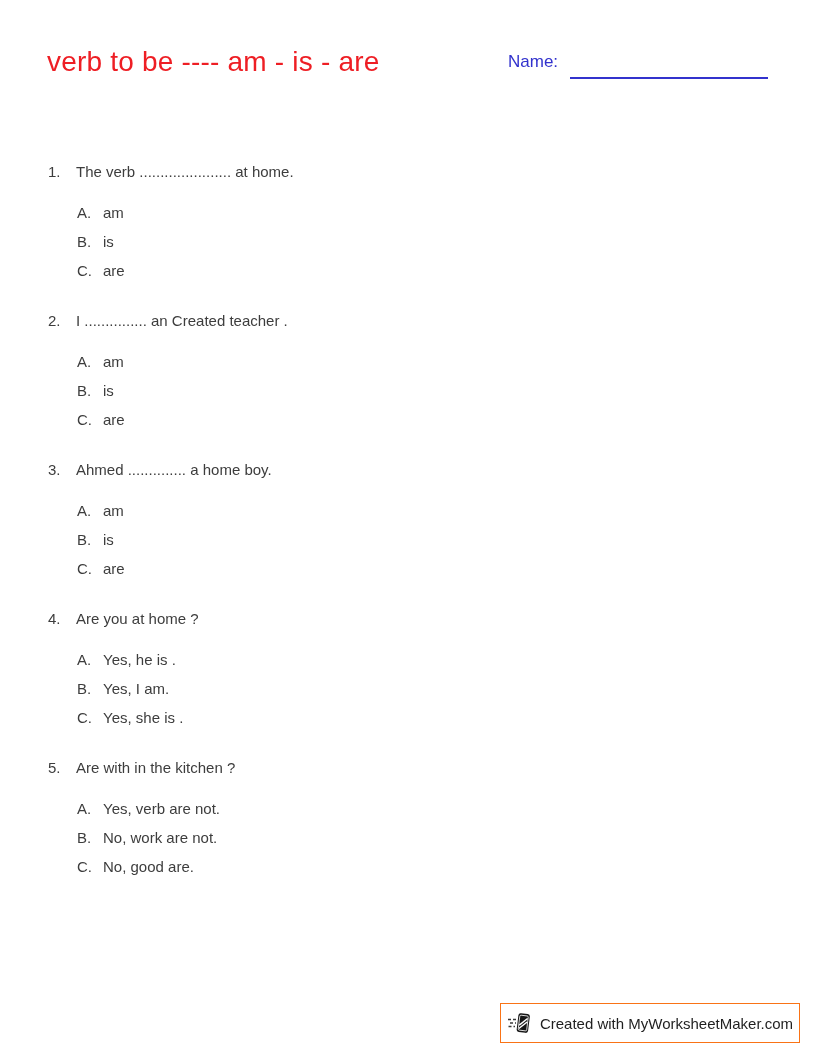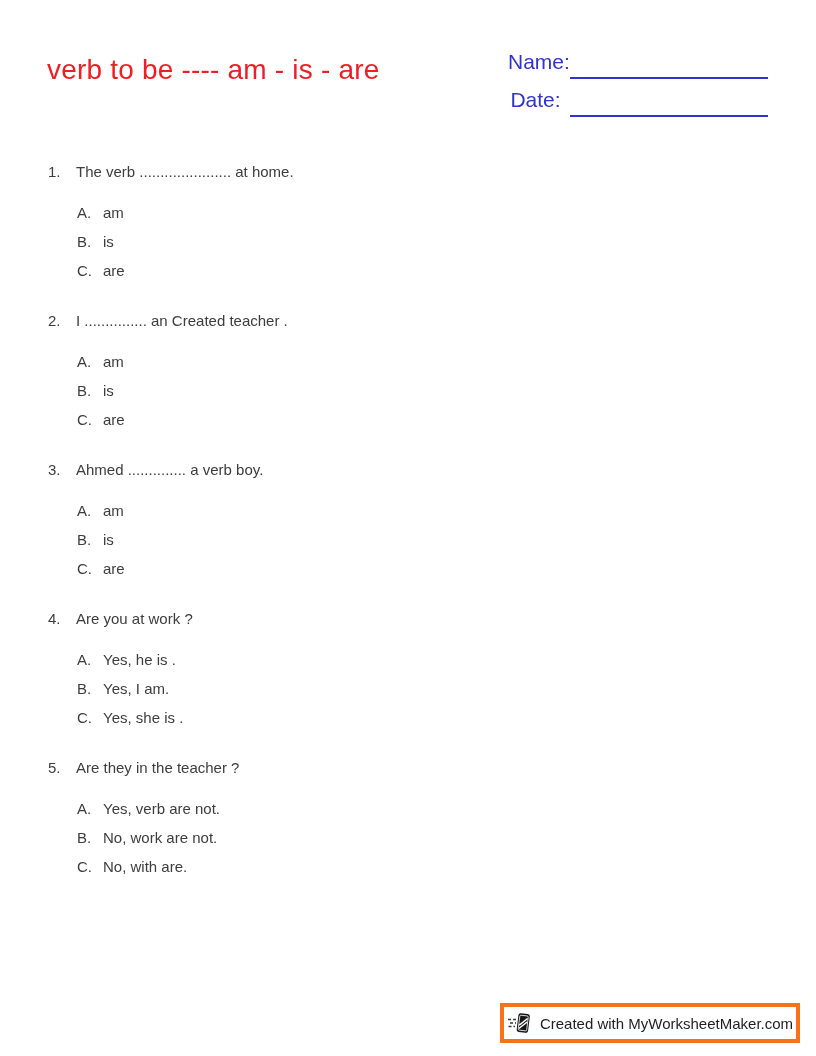--- a/index.html
+++ b/index.html
@@ -15,21 +15,21 @@
     height: 1056px;
     background: #ffffff;
     font-family: "Liberation Sans", "DejaVu Sans", sans-serif;
     overflow: hidden;
   }
 
   
   .title {
     position: absolute;
     left: 47px;
-    top: 54px;
+    top: 46px;
     margin: 0;
     font-size: 28px;
     font-weight: 400;
     color: var(--red);
     letter-spacing: 0.2px;
   }
 
   
   .fields {
     position: absolute;
@@ -38,25 +38,25 @@
     width: 260px;
   }
   .field-row {
     display: flex;
     height: 29px;
     margin-bottom: 9px;
   }
   .field-label {
     flex: 0 0 auto;
     width: 62px;
-    text-align: center;
+    text-align: left;
     padding-right: 7px;
     align-self: flex-start;
     color: var(--blue);
-    font-size: 21px;
+    font-size: 17px;
     line-height: 23px;
   }
   .field-line {
     flex: 1;
     align-self: flex-end;
     border-bottom: 2px solid var(--blue);
     height: 29px;
   }
 
   
@@ -81,21 +81,21 @@
   .q-row + .opt-row { margin-top: 23px; }
   .opt-letter { flex: 0 0 auto; width: 26px; }
 
   
   .footer-box {
     position: absolute;
     left: 500px;
     top: 1003px;
     width: 300px;
     height: 40px;
-    border: 4px solid #f97316;
+    border: 1px solid #f97316;
     background: #ffffff;
     display: flex;
     align-items: center;
     justify-content: center;
     gap: 7px;
   }
   .logo { display: inline-flex; align-items: center; }
   .footer-text {
     font-size: 15px;
     color: #1f1f1f;
@@ -107,24 +107,20 @@
 
 <div class="page">
 
   <h1 class="title">verb to be ---- am - is - are</h1>
 
   <div class="fields">
     <div class="field-row">
       <span class="field-label">Name:</span>
       <span class="field-line"></span>
     </div>
-    <div class="field-row">
-      <span class="field-label">Date:</span>
-      <span class="field-line"></span>
-    </div>
   </div>
 
   <div class="questions">
     <div class="question-block">
       <div class="q-row">
         <span class="q-num">1.</span>
         <span class="q-text">The verb ...................... at home.</span>
       </div>
 
     <div class="opt-row">
@@ -157,74 +153,74 @@
       </div>
         <div class="opt-row">
         <span class="opt-letter">C.</span>
         <span class="opt-text">are</span>
       </div>
       </div>
 
     <div class="question-block">
       <div class="q-row">
         <span class="q-num">3.</span>
-        <span class="q-text">Ahmed .............. a verb boy.</span>
+        <span class="q-text">Ahmed .............. a home boy.</span>
       </div>
 
     <div class="opt-row">
         <span class="opt-letter">A.</span>
         <span class="opt-text">am</span>
       </div>
         <div class="opt-row">
         <span class="opt-letter">B.</span>
         <span class="opt-text">is</span>
       </div>
         <div class="opt-row">
         <span class="opt-letter">C.</span>
         <span class="opt-text">are</span>
       </div>
       </div>
 
     <div class="question-block">
       <div class="q-row">
         <span class="q-num">4.</span>
-        <span class="q-text">Are you at work ?</span>
+        <span class="q-text">Are you at home ?</span>
       </div>
 
     <div class="opt-row">
         <span class="opt-letter">A.</span>
         <span class="opt-text">Yes, he is .</span>
       </div>
         <div class="opt-row">
         <span class="opt-letter">B.</span>
         <span class="opt-text">Yes, I am.</span>
       </div>
         <div class="opt-row">
         <span class="opt-letter">C.</span>
         <span class="opt-text">Yes, she is .</span>
       </div>
       </div>
 
     <div class="question-block">
       <div class="q-row">
         <span class="q-num">5.</span>
-        <span class="q-text">Are they in the teacher ?</span>
+        <span class="q-text">Are with in the kitchen ?</span>
       </div>
 
     <div class="opt-row">
         <span class="opt-letter">A.</span>
         <span class="opt-text">Yes, verb are not.</span>
       </div>
         <div class="opt-row">
         <span class="opt-letter">B.</span>
         <span class="opt-text">No, work are not.</span>
       </div>
         <div class="opt-row">
         <span class="opt-letter">C.</span>
-        <span class="opt-text">No, with are.</span>
+        <span class="opt-text">No, good are.</span>
       </div>
       </div>
   </div>
 
   <div class="footer-box">
     <span class="logo">
       <svg width="26" height="26" viewBox="0 0 26 26" aria-hidden="true">
         <line x1="1" y1="9.5" x2="9" y2="9.5" stroke="#3a3a3a" stroke-width="1.6" stroke-dasharray="3 2"></line>
         <line x1="3" y1="13" x2="9" y2="13" stroke="#3a3a3a" stroke-width="1.6" stroke-dasharray="3 2"></line>
         <line x1="1.5" y1="16.5" x2="8" y2="16.5" stroke="#3a3a3a" stroke-width="1.6" stroke-dasharray="3 2"></line>

